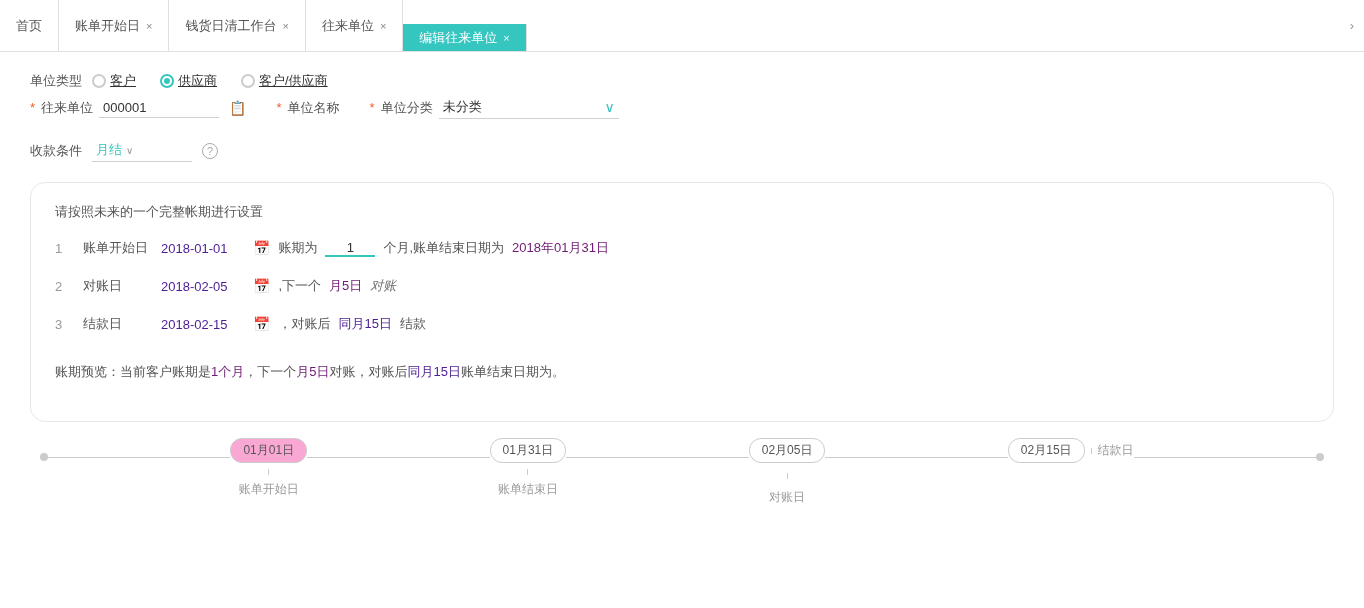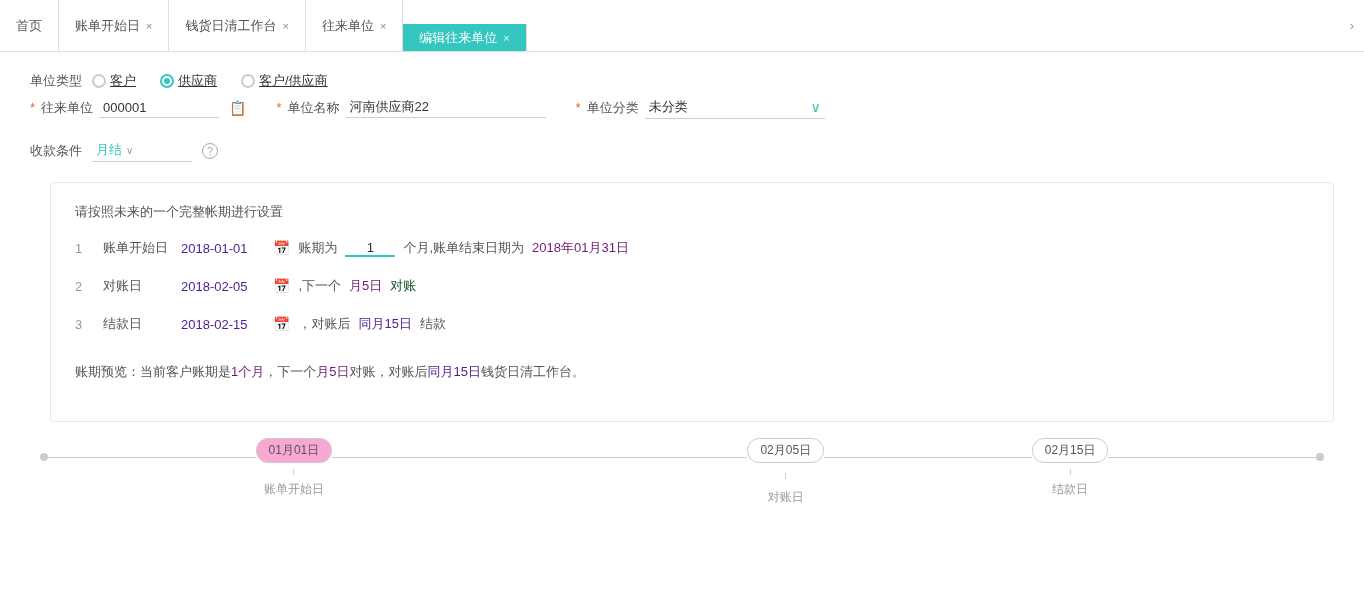--- a/index.html
+++ b/index.html
@@ -154,24 +154,23 @@
       align-items: center;
       justify-content: center;
       color: #aaa;
       font-size: 11px;
       cursor: pointer;
     }
 
     
     .period-box {
       border: 1px solid #e8e8e8;
-      border-radius: 4px;
+      border-radius: 15px;
       padding: 20px 24px;
       margin-bottom: 16px;
-      margin-left: 20px;
     }
     .period-title {
       color: #555;
       font-size: 13px;
       margin-bottom: 18px;
     }
     .period-row {
       display: flex;
       align-items: center;
       margin-bottom: 20px;
@@ -266,21 +265,20 @@
     <div style="display:flex;align-items:center;gap:6px;">
       <span style="color:#f35f2e;">*</span>
       <span class="form-label">往来单位</span>
       <input class="input-field" type="text" value="000001" style="">
       <span class="cal-icon">📋</span>
     </div>
 
     <div style="display:flex;align-items:center;gap:6px;">
       <span style="color:#f35f2e;">*</span>
       <span class="form-label">单位名称</span>
-      <input class="input-field wide" type="text" value="河南供应商22" style="">
     </div>
 
     <div style="display:flex;align-items:center;gap:6px;">
       <span style="color:#f35f2e;">*</span>
       <span class="form-label">单位分类</span>
       <div class="unit-class-wrap">
         <span>未分类</span>
         <span style="color:#36c6c0;font-size:14px;">∨</span>
       </div>
     </div>
@@ -309,68 +307,73 @@
       <span class="text-orange">2018年01月31日</span>
     </div>
 
     <div class="period-row">
       <span class="period-num">2</span>
       <span class="period-row-label">对账日</span>
       <span class="period-row-date">2018-02-05</span>
       <span class="cal-icon">📅</span>
       <span style="color:#555;">,下一个</span>
       <span class="text-orange">月5日</span>
-      <span style="color:#14532d;">对账</span>
+      <span style="color:#737373;font-style:italic;">对账</span>
     </div>
 
     <div class="period-row">
       <span class="period-num">3</span>
       <span class="period-row-label">结款日</span>
       <span class="period-row-date">2018-02-15</span>
       <span class="cal-icon">📅</span>
       <span style="color:#555;">，对账后</span>
       <span class="text-teal">同月15日</span>
       <span style="color:#555;">结款</span>
     </div>
 
     <div class="preview-section">
       <div class="preview-text">
-        <span>账期预览：当前客户账期是</span><span class="text-orange">1个月</span><span>，</span><span>下一个</span><span class="text-orange">月5日</span><span>对账，对账后</span><span class="text-teal">同月15日</span><span>钱货日清工作台。</span>
+        <span>账期预览：当前客户账期是</span><span class="text-orange">1个月</span><span>，</span><span>下一个</span><span class="text-orange">月5日</span><span>对账，对账后</span><span class="text-teal">同月15日</span><span>账单结束日期为。</span>
       </div>
     </div>
   </div>
 
   <div style="display:flex;align-items:flex-start;padding:0 10px;width:100%;gap:0;">
 
     <div style="display:flex;align-items:center;margin-top:15px;">
       <div style="width:8px;height:8px;border-radius:50%;background:#ccc;"></div>
     </div>
 
     <div style="flex:1;height:1px;background:#ccc;margin-top:19px;"></div>
 
     <div style="display:flex;flex-direction:column;align-items:center;gap:6px;">
       <div style="border:1px solid #ccc;border-radius:12px;padding:3px 12px;font-size:12px;color:#555;background:#f9a8d4;white-space:nowrap;">01月01日</div>
       <div style="width:1px;height:6px;background:#ccc;"></div>
       <div style="font-size:12px;color:#999;white-space:nowrap;">账单开始日</div>
     </div>
 
     <div style="flex:1;height:1px;background:#ccc;margin-top:19px;"></div>
 
+    <div style="display:flex;flex-direction:column;align-items:center;gap:6px;">
+      <div style="border:1px solid #ccc;border-radius:12px;padding:3px 12px;font-size:12px;color:#555;background:#fff;white-space:nowrap;">01月31日</div>
+      <div style="width:1px;height:6px;background:#ccc;"></div>
+      <div style="font-size:12px;color:#999;white-space:nowrap;">账单结束日</div>
+    </div>
 
     <div style="flex:1;height:1px;background:#ccc;margin-top:19px;"></div>
 
     <div style="display:flex;flex-direction:column;align-items:center;gap:10px;">
       <div style="border:1px solid #ccc;border-radius:12px;padding:3px 12px;font-size:12px;color:#555;background:#fff;white-space:nowrap;">02月05日</div>
       <div style="width:1px;height:6px;background:#ccc;"></div>
       <div style="font-size:12px;color:#999;white-space:nowrap;">对账日</div>
     </div>
 
     <div style="flex:1;height:1px;background:#ccc;margin-top:19px;"></div>
 
-    <div style="display:flex;flex-direction:column;align-items:center;gap:6px;">
+    <div style="display:flex;align-items:center;gap:6px;">
       <div style="border:1px solid #ccc;border-radius:12px;padding:3px 12px;font-size:12px;color:#555;background:#fff;white-space:nowrap;">02月15日</div>
       <div style="width:1px;height:6px;background:#ccc;"></div>
       <div style="font-size:12px;color:#999;white-space:nowrap;">结款日</div>
     </div>
 
     <div style="flex:1;height:1px;background:#ccc;margin-top:19px;"></div>
 
     <div style="display:flex;align-items:center;margin-top:15px;">
       <div style="width:8px;height:8px;border-radius:50%;background:#ccc;"></div>
     </div>

